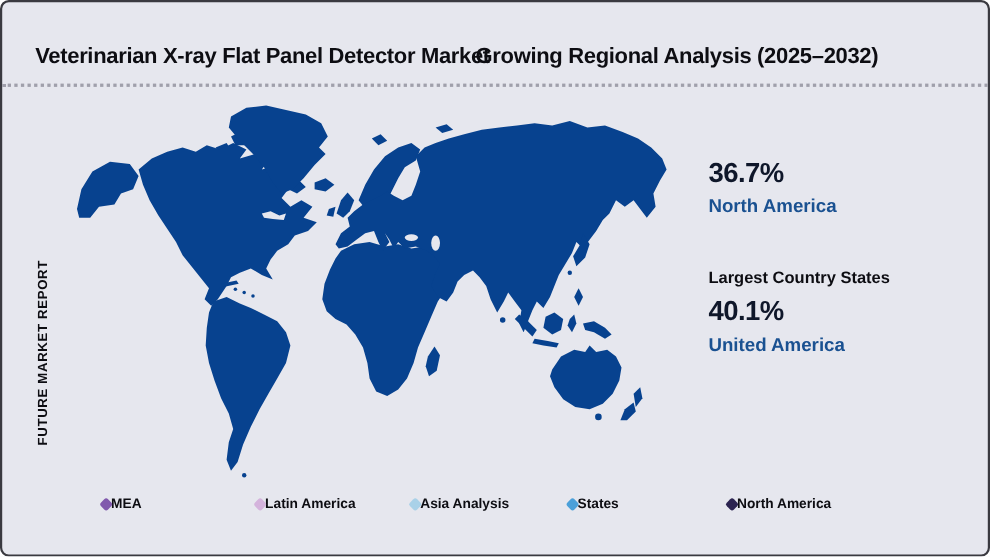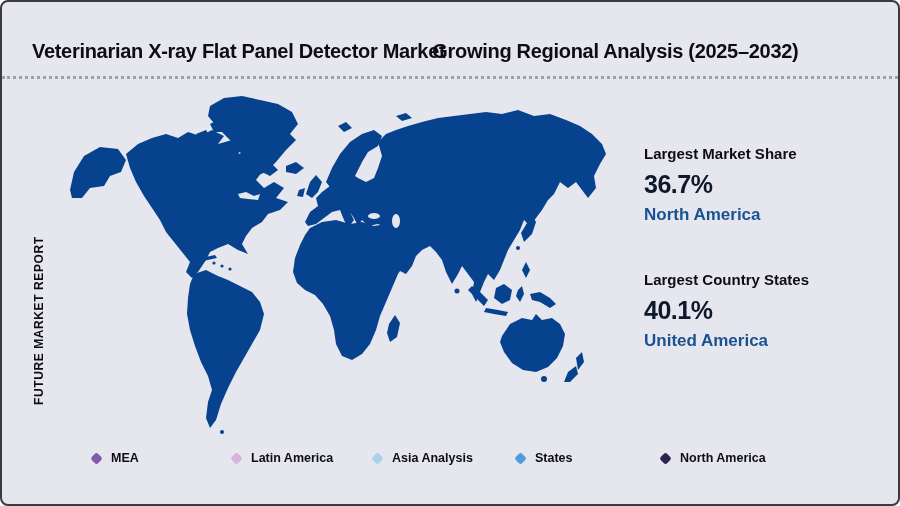--- a/index.html
+++ b/index.html
@@ -24,21 +24,21 @@
     font-size:12px;font-weight:bold;color:#0d0d12;letter-spacing:0.6px;
     text-align:center;white-space:nowrap;
   }
   .map-wrap{position:absolute;left:58px;top:88px;width:580px;height:350px;}
   .stats{position:absolute;left:642px;top:143px;width:250px;}
   .stat-block{margin-bottom:46px;}
   .stat-label{font-size:15px;font-weight:bold;color:#0d0d12;margin-bottom:10px;}
   .stat-value{font-size:25px;font-weight:bold;color:#0f172a;line-height:1;margin-bottom:8px;letter-spacing:-0.5px;}
   .stat-region{font-size:17px;font-weight:bold;color:#1a5191;}
   .legend{position:absolute;left:0;top:446px;width:900px;height:24px;}
-  .legend-item{position:absolute;display:flex;align-items:center;gap:10px;height:20px;}
+  .legend-item{position:absolute;display:flex;align-items:center;height:20px;}
   .legend-dot{width:9px;height:9px;border-radius:2.5px;transform:rotate(45deg);flex:0 0 auto;}
   .legend-label{font-size:12.5px;font-weight:bold;color:#0d0d12;white-space:nowrap;}
   .li-0{left:90px;} .li-1{left:230px;} .li-2{left:371px;} .li-3{left:514px;} .li-4{left:659px;}
 </style>
 </head>
 <body>
 
 <div class="frame">
 
   <div class="title-row">
@@ -111,21 +111,20 @@
       <g fill="#e6e7ee">
         <path d="M178,104 L186,102 194,106 200,104 198,110 188,109 180,108 Z"></path>
         <ellipse cx="314" cy="126" rx="6" ry="3"></ellipse>
         <ellipse cx="336" cy="131" rx="4" ry="7"></ellipse>
       </g>
     </svg>
   </div>
 
   <div class="stats">
     <div class="stat-block">
-      <div class="stat-label">Largest Market Share</div>
       <div class="stat-value">36.7%</div>
       <div class="stat-region">North America</div>
     </div>
     <div class="stat-block">
       <div class="stat-label">Largest Country States</div>
       <div class="stat-value">40.1%</div>
       <div class="stat-region">United America</div>
     </div>
   </div>
 

